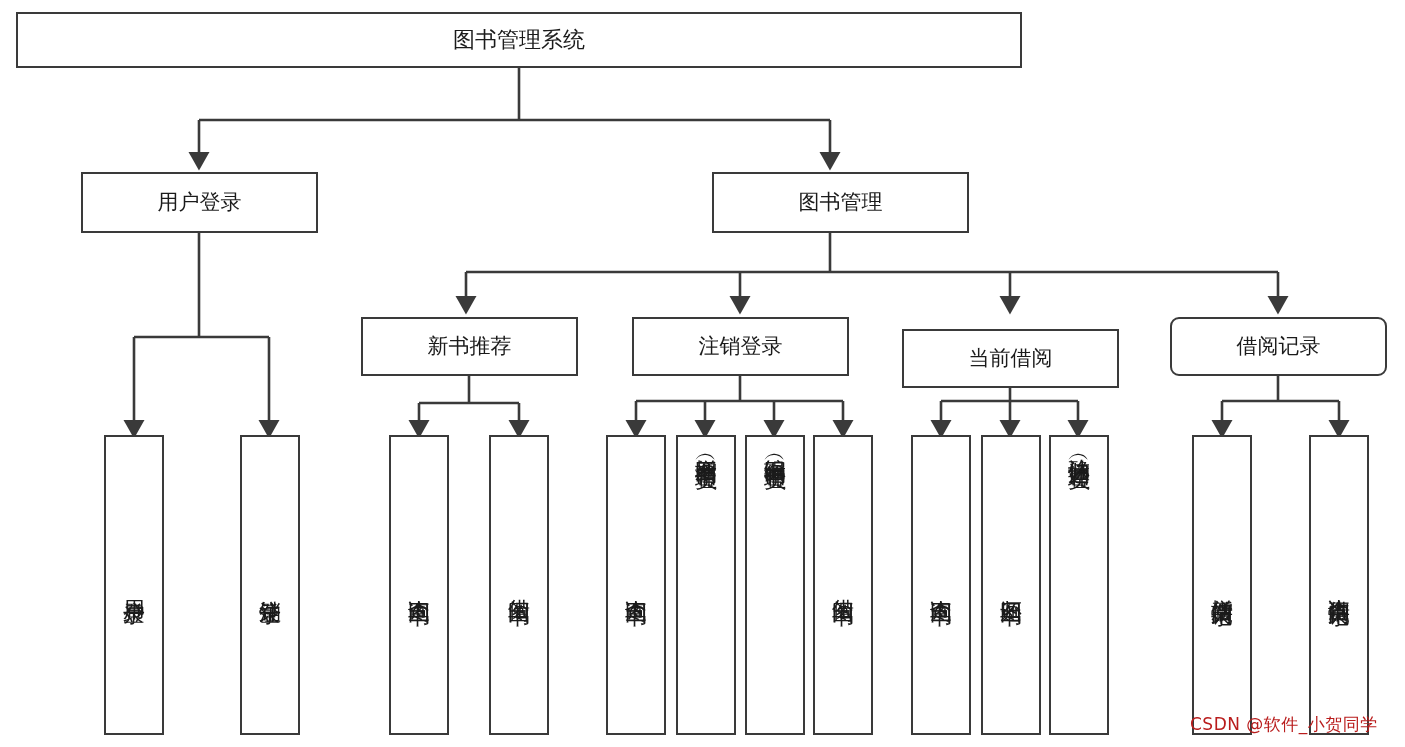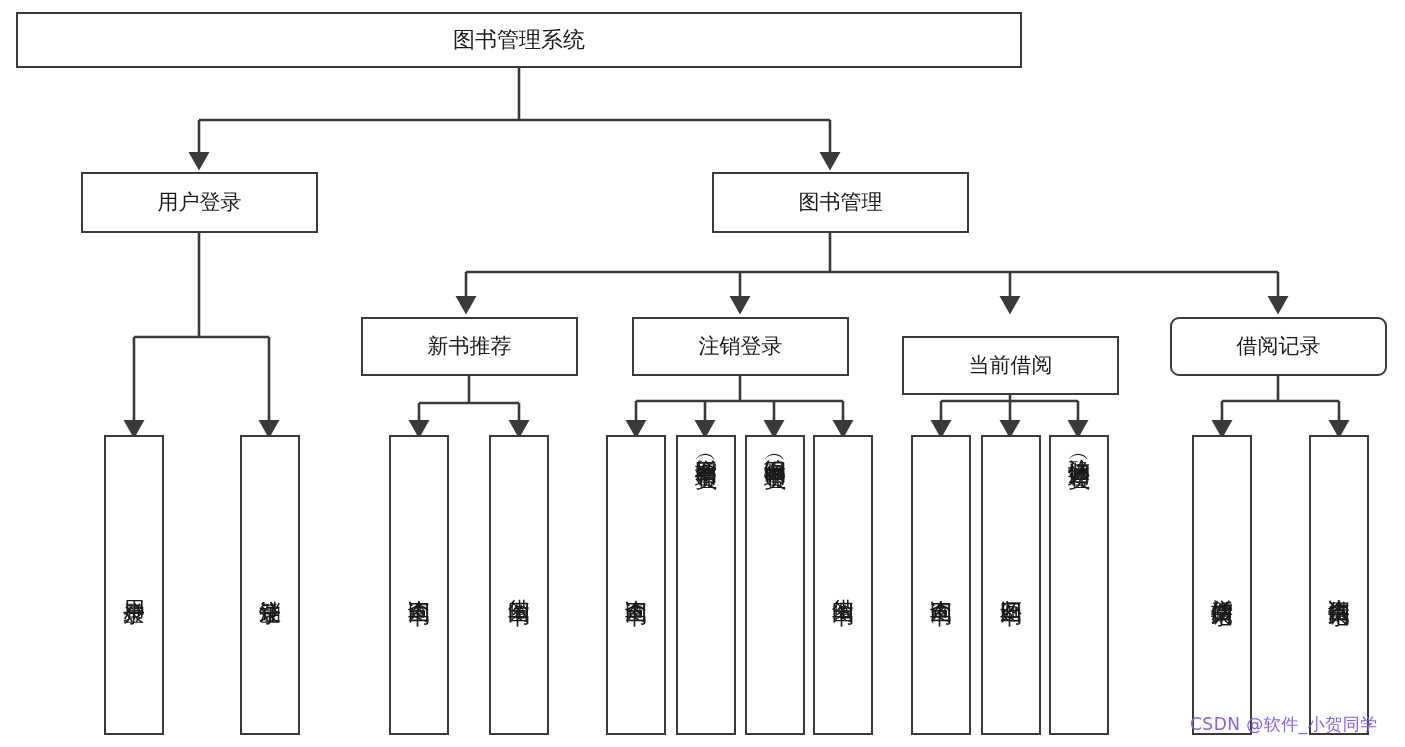--- a/index.html
+++ b/index.html
@@ -66,21 +66,21 @@
   .node.vert.center .lbl {
     margin-top: auto;
     margin-bottom: auto;
   }
   .node.vert.center {
     align-items: center;
     padding-top: 0;
   }
   .watermark {
     position: absolute;
-    color: #8b5cf6;
+    color: #b91c1c;
     font-size: 17px;
     white-space: nowrap;
     letter-spacing: 0.5px;
   }
 </style>
 </head>
 <body>
 
 <div id="canvas">
 
@@ -148,21 +148,21 @@
   </div>
 
   <div class="node horiz" style="left:361px; top:317px; width:217px; height:59px;font-family:Liberation Serif, serif;">
     <span class="lbl">新书推荐</span>
   </div>
 
   <div class="node horiz" style="left:632px; top:317px; width:217px; height:59px;">
     <span class="lbl">注销登录</span>
   </div>
 
-  <div class="node horiz" style="left:902px; top:336px; width:217px; height:59px;">
+  <div class="node horiz" style="left:902px; top:329px; width:217px; height:59px;">
     <span class="lbl">当前借阅</span>
   </div>
 
   <div class="node horiz" style="left:1170px; top:317px; width:217px; height:59px;border-radius:9px;">
     <span class="lbl">借阅记录</span>
   </div>
 
   <div class="node vert center" style="left:104px; top:435px; width:60px; height:300px;">
     <span class="lbl">用户登录</span>
   </div>

